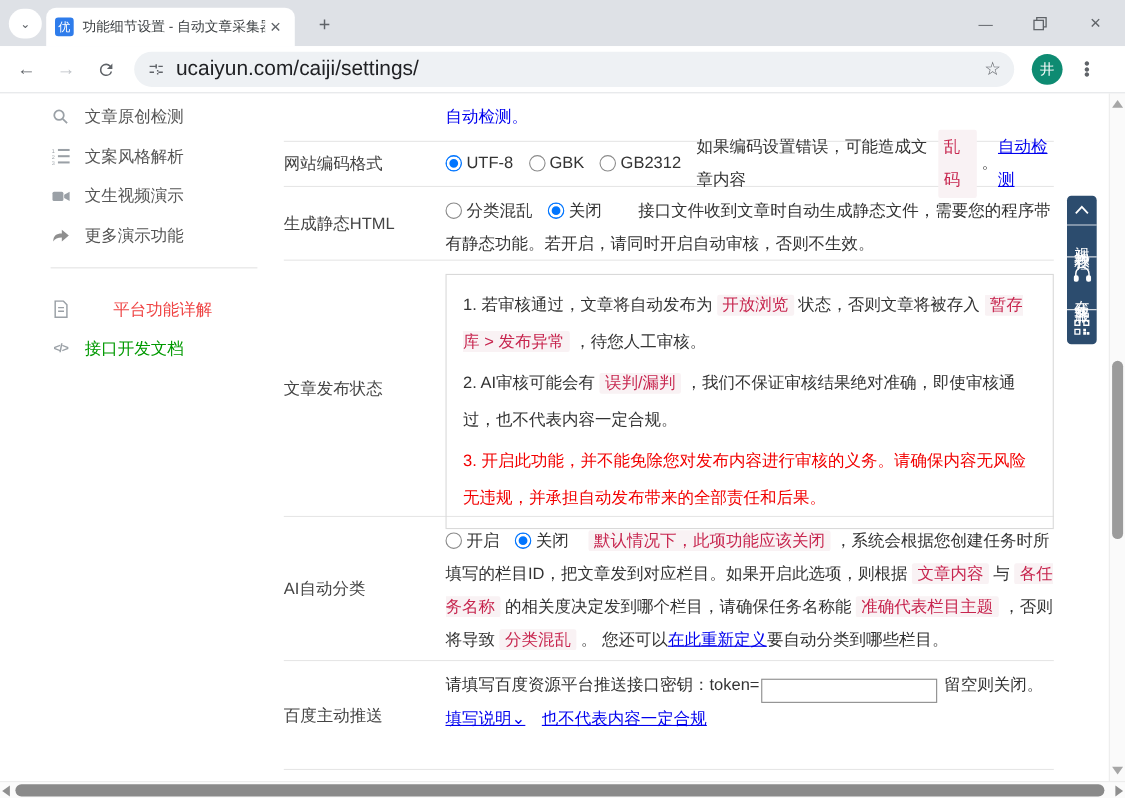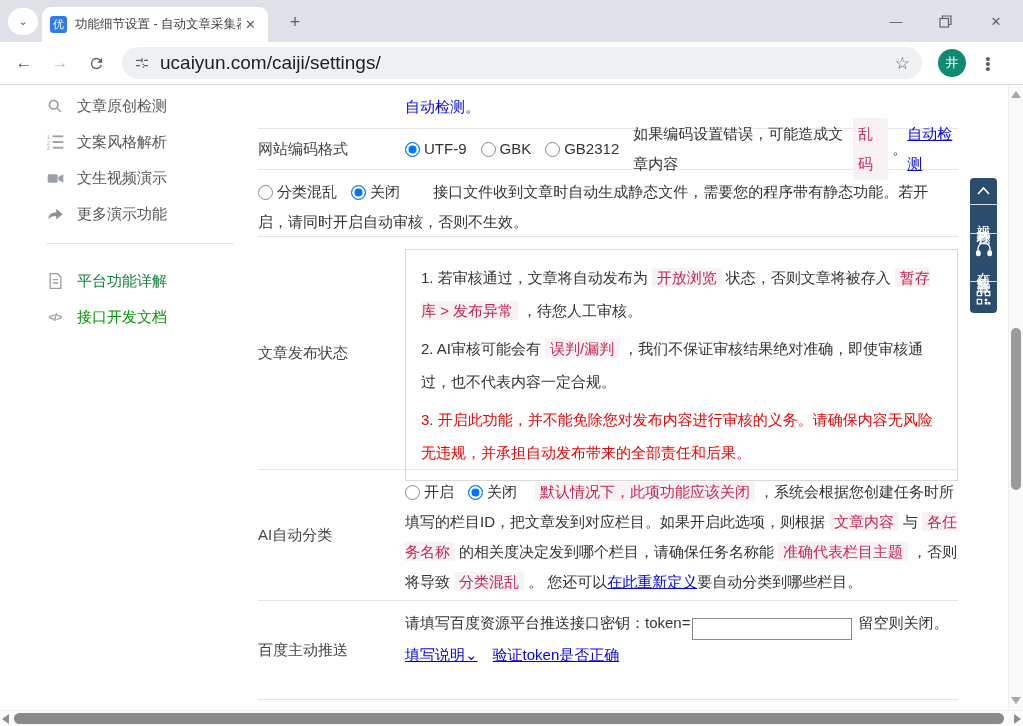--- a/index.html
+++ b/index.html
@@ -30,21 +30,21 @@
   .menu-dots { color:#5f6368; font-size:15px; margin-left:14px; letter-spacing:0; line-height:5px; width:16px; text-align:center; }
 
   
   .page { position:absolute; top:85px; left:0; right:15px; bottom:16px; background:#fff; overflow:hidden;padding-left:36px; }
 
   
   .sidebar { position:absolute; left:46px; top:10px; width:200px; }
   .side-item { display:flex; align-items:center; height:22px; margin-bottom:14px; cursor:pointer; }
   .side-item .sicon { width:18px; height:18px; margin-right:13px; display:flex; align-items:center; justify-content:center; color:#9aa0a6; }
   .side-item .slabel { font-size:15px; color:#555; }
-  .side-item.red .slabel { color:#15803d; }
+  .side-item.red .slabel { color:#ef4444;margin-left:26px; }
   .side-item.green .slabel { color:#009900; }
   .side-divider { height:1px; background:#e3e3e3; margin:18px 0 26px 0; width:188px; }
   .code-glyph { font-size:11px; color:#9aa0a6; font-weight:bold; letter-spacing:-1px; }
 
   
   .settings { position:absolute; left:258px; top:0; width:700px; }
   .srow { display:flex; border-bottom:1px solid #e6e6e6; }
   .scell-label { width:147px; flex:0 0 147px; display:flex; align-items:center; font-size:15px; color:#444; }
   .scell-content { flex:1; font-size:15px; color:#333; line-height:30px; padding:7px 0; }
   .r0 { height:44px; } .r1 { height:41px; } .r2 { height:67px; } .r3 { height:233px; } .r4 { height:131px; } .r5 { height:99px; }
@@ -188,50 +188,51 @@
     <div class="settings">
       <div class="srow r0">
         <div class="scell-label"></div>
         <div class="scell-content">
             <span class="lnk-plain">自动检测。</span>
           </div>
       </div>
       <div class="srow r1">
         <div class="scell-label">网站编码格式</div>
         <div class="scell-content">
-            <span class="ritem"><span class="radio on"></span><span>UTF-9</span></span>
+            <span class="ritem"><span class="radio on"></span><span>UTF-8</span></span>
             <span class="ritem"><span class="radio"></span><span>GBK</span></span>
             <span class="ritem"><span class="radio"></span><span>GB2312</span></span>
             <span> 如果编码设置错误，可能造成文章内容</span>
             <span class="code">乱码</span>
             <span>。 </span>
             <span class="lnk">自动检测</span>
           </div>
       </div>
       <div class="srow r2">
+        <div class="scell-label">生成静态HTML</div>
         <div class="scell-content"><span class="ritem"><span class="radio"></span><span>分类混乱</span></span><span class="ritem"><span class="radio on"></span><span>关闭</span></span><span>　 接口文件收到文章时自动生成静态文件，需要您的程序带有静态功能。若开启，请同时开启自动审核，否则不生效。</span></div>
       </div>
       <div class="srow r3">
         <div class="scell-label">文章发布状态</div>
         <div class="scell-content">
           <div class="notice-box">
             <p><span>1. 若审核通过，文章将自动发布为</span><span class="code">开放浏览</span><span>状态，否则文章将被存入</span><span class="code">暂存库 &gt; 发布异常</span><span>，待您人工审核。</span></p>
             <p><span>2. AI审核可能会有</span><span class="code">误判/漏判</span><span>，我们不保证审核结果绝对准确，即使审核通过，也不代表内容一定合规。</span></p>
             <p><span class="redtxt">3. 开启此功能，并不能免除您对发布内容进行审核的义务。请确保内容无风险无违规，并承担自动发布带来的全部责任和后果。</span></p>
           </div>
         </div>
       </div>
       <div class="srow r4">
         <div class="scell-label">AI自动分类</div>
         <div class="scell-content"><span class="ritem"><span class="radio"></span><span>开启</span></span><span class="ritem"><span class="radio on"></span><span>关闭</span></span><span class="code">默认情况下，此项功能应该关闭</span><span>，系统会根据您创建任务时所填写的栏目ID，把文章发到对应栏目。如果开启此选项，则根据</span><span class="code">文章内容</span><span>与</span><span class="code">各任务名称</span><span>的相关度决定发到哪个栏目，请确保任务名称能</span><span class="code">准确代表栏目主题</span><span>，否则将导致</span><span class="code">分类混乱</span><span>。 您还可以</span><span class="lnk">在此重新定义</span><span>要自动分类到哪些栏目。</span></div>
       </div>
       <div class="srow r5">
         <div class="scell-label">百度主动推送</div>
         <div class="scell-content">
-          <div><span>请填写百度资源平台推送接口密钥：token=</span><input class="inline-input" style=""><span>留空则关闭。 </span><span class="lnk">填写说明⌄</span><span>　</span><span class="lnk">验证token是否正确</span></div>
+          <div><span>请填写百度资源平台推送接口密钥：token=</span><input class="inline-input" style=""><span>留空则关闭。 </span><span class="lnk">填写说明⌄</span><span>　</span><span class="lnk">也不代表内容一定合规</span></div>
         </div>
       </div>
     </div>
   </div>
 
   <div class="fwidget">
     <div class="fw-sec">
       <svg width="15" height="10" viewBox="0 0 15 10">
           <polyline points="2,8 7.5,2 13,8" fill="none" stroke="#fff" stroke-width="1.6"></polyline>
         </svg>

